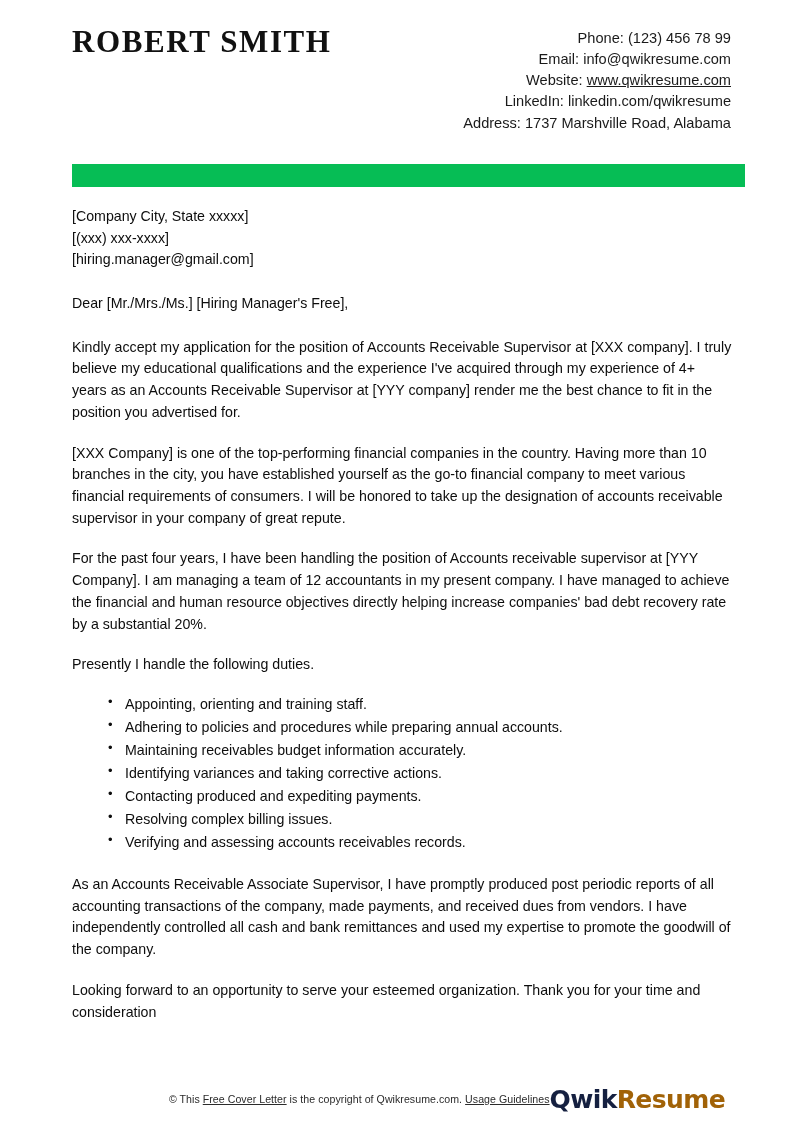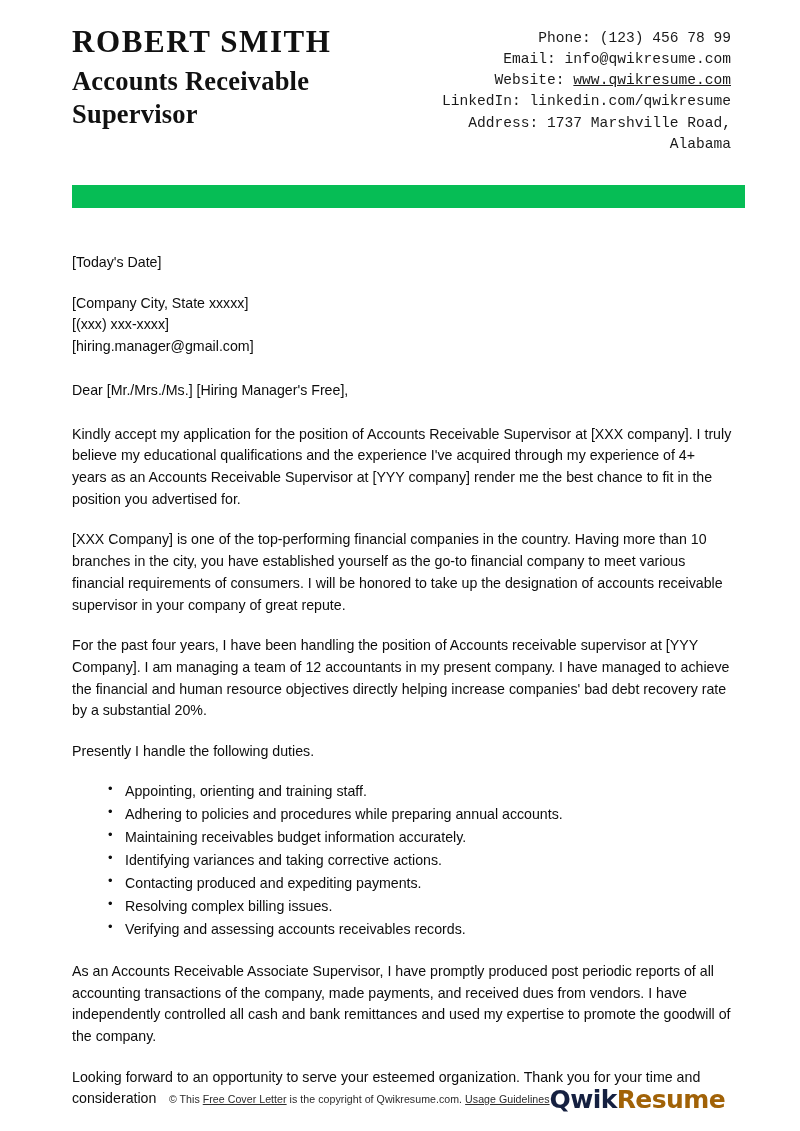--- a/index.html
+++ b/index.html
@@ -52,21 +52,21 @@
     line-height: 1.28;
     letter-spacing: 0.2px;
     margin: 4px 0 0 0;
     color: #111111;
     max-width: 330px;
   }
 
   .header-right {
     flex: 0 0 auto;
     text-align: right;
-    font-family: Liberation Mono, monospace;
+    font-family: Liberation Sans, sans-serif;
     font-size: 14.6px;
     line-height: 1.45;
     color: #1a1a1a;
     padding-top: 4px;
     max-width: 290px;
   }
   .contact-row {
     white-space: nowrap;
   }
   .contact-row.wrap {
@@ -179,21 +179,20 @@
   .logo .resume { color: #a16207; }
 </style>
 </head>
 <body>
 
 <div class="page">
 
   <div class="header">
     <div class="header-left">
       <h1 class="name">ROBERT SMITH</h1>
-      <h2 class="job-title">Accounts Receivable Supervisor</h2>
     </div>
 
     <div class="header-right">
       <div class="contact-row">
         <span class="contact-label">Phone:</span>
         <span>(123) 456 78 99</span>
       </div>
       <div class="contact-row">
         <span class="contact-label">Email:</span>
         <span>info@qwikresume.com</span>
@@ -212,23 +211,20 @@
       </div>
     </div>
   </div>
 
   <div class="green-bar-wrap">
     <div class="green-bar" style="background: rgb(6, 189, 85);"></div>
   </div>
 
   <div class="content">
 
-    <div class="block-gap-top">
-      <div class="date-line">[Today's Date]</div>
-    </div>
 
     <div class="addr-group">
       <div class="addr-line">[Company City, State xxxxx]</div>
       <div class="addr-line">[(xxx) xxx-xxxx]</div>
       <div class="addr-line">[hiring.manager@gmail.com]</div>
     </div>
 
     <div class="after-salutation">
       <p class="salutation">Dear [Mr./Mrs./Ms.] [Hiring Manager's Free],</p>
     </div>

